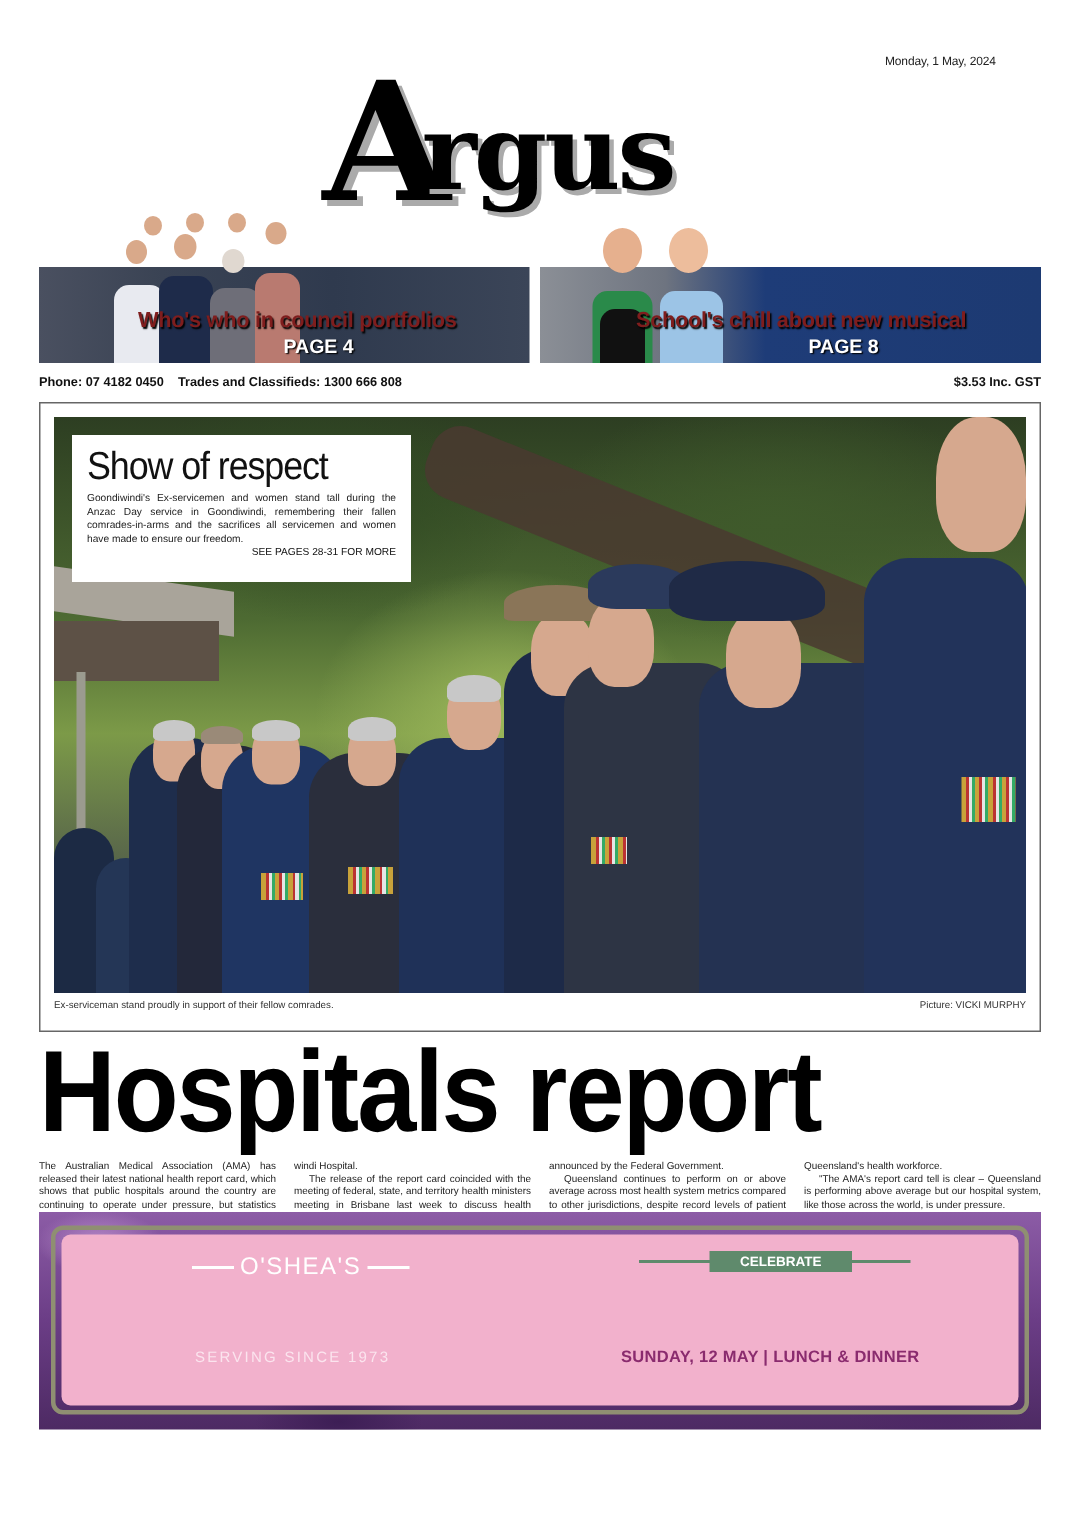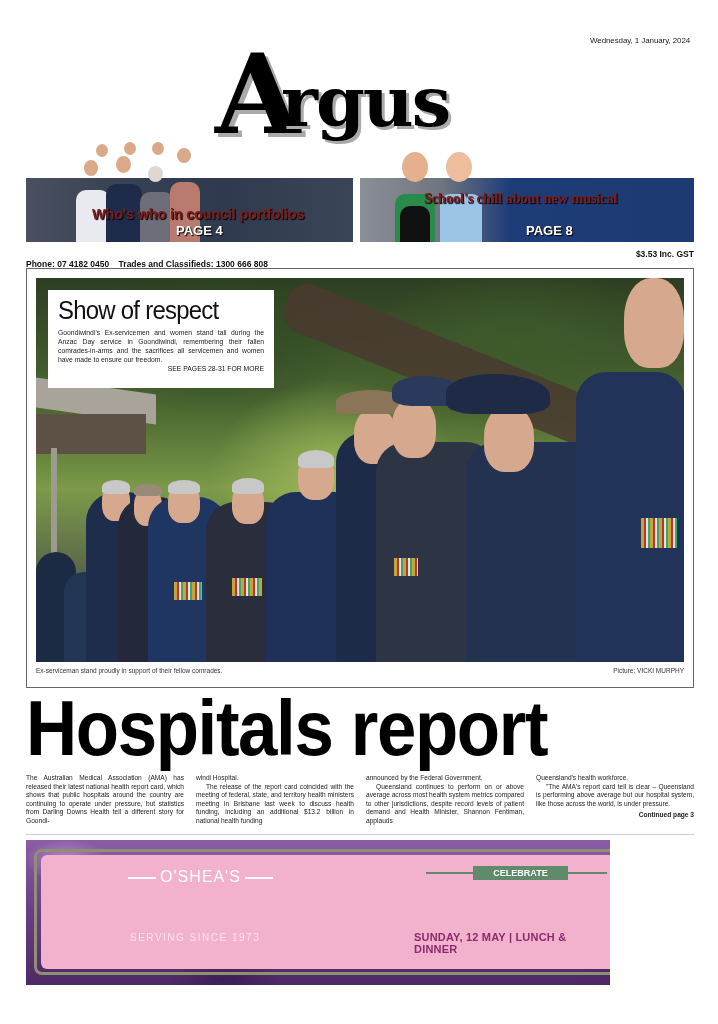--- a/index.html
+++ b/index.html
@@ -18,21 +18,21 @@
   .teaser { position: absolute; top: 178px; height: 64px; overflow: visible; }
   .teaser-bg { position: absolute; left: 0; top: 0; width: 100%; height: 100%; }
   .teaser-1 { left: 26px; width: 327px; }
   .teaser-1 .teaser-bg { background: linear-gradient(90deg, #4a5060 0%, #3a4354 25%, #2f3a4e 60%, #3b4558 100%); }
   .teaser-2 { left: 360px; width: 334px; }
   .teaser-2 .teaser-bg { background: linear-gradient(90deg, #8b8f96 0%, #6e7480 25%, #1e3c78 45%, #1d3a72 100%); }
   .people { position: absolute; bottom: 0; }
   .person { position: absolute; bottom: 0; border-radius: 10px 10px 0 0; }
   .head { position: absolute; border-radius: 50%; background: #d9a98a; }
   .teaser-title { position: absolute; font-weight: bold; font-size: 14.5px; color: #7f1d1d; text-shadow: 1px 1px 1px #000; white-space: nowrap; letter-spacing: -0.2px; text-align: right; }
-  .teaser-page { position: absolute; font-weight: bold; font-size: 13px; color: #fff; text-shadow: 1px 1px 1px #000; }
+  .teaser-page { position: absolute; font-weight: bold; font-size: 13px; color: #fff; text-shadow: 1px 1px 1px #000; margin-left: 13px; }
 
   .infobar { position: absolute; top: 249px; left: 26px; width: 668px; font-size: 8.5px; font-weight: bold; color: #111; display: flex; justify-content: space-between; }
 
   
   .photo-frame { position: absolute; top: 268px; left: 26px; width: 668px; height: 420px; border: 1px solid #666; }
   .photo { position: absolute; top: 9px; left: 9px; width: 648px; height: 384px; overflow: hidden;
     background:
       radial-gradient(ellipse 220px 120px at 480px 70px, #3f5a2b 0%, transparent 70%),
       radial-gradient(ellipse 200px 110px at 180px 60px, #2f4a22 0%, transparent 70%),
       radial-gradient(ellipse 180px 140px at 300px 200px, #9cb85a 0%, transparent 70%),
@@ -57,42 +57,42 @@
   
   .headline { position: absolute; top: 688px; left: 26px; width: 668px; font-family: "Liberation Sans", sans-serif; font-weight: bold; font-size: 77px; line-height: 80px; color: #000; letter-spacing: -1.5px; white-space: nowrap; transform: scaleX(0.92); transform-origin: left; }
 
   .story { position: absolute; top: 774px; left: 26px; width: 668px; height: 60px; display: grid; grid-template-columns: repeat(4, 1fr); column-gap: 12px; }
   .col { font-size: 6.6px; line-height: 8.5px; color: #222; text-align: justify; }
   .col p + p { text-indent: 10px; }
   .continued { text-align: right; font-weight: bold; margin-top: 3px; }
   .rule { position: absolute; top: 834px; left: 26px; width: 668px; height: 1px; background: #d8c6d8; }
 
   
-  .ad { position: absolute; top: 840px; left: 26px; width: 584px; height: 145px; overflow: hidden;
+  .ad { position: absolute; top: 808px; left: 26px; width: 668px; height: 145px; overflow: hidden;
     background:
       radial-gradient(ellipse 60px 30px at 40px 20px, #b588c6 0%, transparent 70%),
       radial-gradient(ellipse 90px 40px at 600px 130px, #4e2766 0%, transparent 70%),
       radial-gradient(ellipse 80px 30px at 200px 140px, #3d1e55 0%, transparent 70%),
       linear-gradient(180deg, #8c5ca6 0%, #6b3d86 50%, #4d2a63 100%); }
   .ad-border { position: absolute; top: 9px; left: 8px; width: 652px; height: 126px; border: 3px solid #8f8f72; border-radius: 8px; }
   .ad-panel { position: absolute; top: 15px; left: 15px; width: 638px; height: 114px; background: #f2b1cc; border-radius: 6px; }
   .ad-pre { position: absolute; top: 28px; left: 98px; font-size: 16px; color: #fff; letter-spacing: 1px; }
   .ad-pre .line { display: inline-block; width: 28px; height: 1.5px; background: #fff; vertical-align: middle; margin: 0 4px; }
   .ad-brand { position: absolute; top: 50px; left: 40px; font-size: 29px; font-weight: bold; color: #fff; letter-spacing: 1px; text-shadow: 2px 2px 0 #e88fb3; }
   .ad-since { position: absolute; top: 92px; left: 104px; font-size: 10px; color: #fbe4ee; letter-spacing: 1.5px; }
   .ad-celebrate { position: absolute; top: 26px; left: 447px; width: 95px; height: 14px; background: #5f8a6c; color: #fff; font-size: 9px; font-weight: bold; text-align: center; line-height: 14px; }
   .ad-cel-line { position: absolute; top: 32px; height: 2px; background: #5f8a6c; }
   .ad-title { position: absolute; top: 38px; left: 325px; font-family: "DejaVu Serif", serif; font-style: italic; font-weight: bold; font-size: 38px; color: #9c2a78; letter-spacing: 0.5px; white-space: nowrap; }
   .ad-date { position: absolute; top: 91px; left: 388px; font-size: 11px; font-weight: bold; color: #8a2b6e; letter-spacing: 0.2px; }
   .ad-offer { position: absolute; top: 112px; left: 0; width: 100%; text-align: center; font-size: 11px; font-weight: bold; font-style: italic; color: #6a6e66; }
 </style>
 </head>
 <body>
 
-<div class="dateline">Wednesday, 1 January, 2024</div>
+<div class="dateline">Monday, 1 May, 2024</div>
 
 <div class="masthead">
   <span class="mast-big-a">A</span>
   <span class="mast-rest">rgus</span>
 </div>
 
 <div class="teaser teaser-1">
   <div class="teaser-bg"></div>
   <div class="people" style="left:40px; width:140px; height:100px;">
     <div class="person" style="left:10px; width:34px; height:52px; background:#e8eaf0;"></div>
@@ -113,26 +113,26 @@
 
 <div class="teaser teaser-2">
   <div class="teaser-bg"></div>
   <div class="people" style="left:30px; width:120px; height:100px;">
     <div class="person" style="left:5px; width:40px; height:48px; background:#2a8a4a;"></div>
     <div class="person" style="left:10px; width:30px; height:36px; background:#111;"></div>
     <div class="head" style="left:12px; top:10px; width:26px; height:30px; background:#e6b08e;"></div>
     <div class="person" style="left:50px; width:42px; height:48px; background:#9cc4e6;"></div>
     <div class="head" style="left:56px; top:10px; width:26px; height:30px; background:#edbd9c;"></div>
   </div>
-  <div class="teaser-title" style="left:64px; top:12px;font-family:Liberation Serif, serif;">School's chill about new musical</div>
+  <div class="teaser-title" style="left:64px; top:28px;">School's chill about new musical</div>
   <div class="teaser-page" style="left:130px; top:45px;padding-left:36px;">PAGE 8</div>
 </div>
 
 <div class="infobar">
-  <span style="white-space:pre;margin-top:10px;">Phone: 07 4182 0450    Trades and Classifieds: 1300 666 808</span>
+  <span style="white-space:pre;">Phone: 07 4182 0450    Trades and Classifieds: 1300 666 808</span>
   <span>$3.53 Inc. GST</span>
 </div>
 
 <div class="photo-frame">
   <div class="photo">
     <div class="branch"></div>
     <div class="shelter-roof"></div>
     <div class="shelter-body"></div>
     <div class="shelter-post"></div>
 

